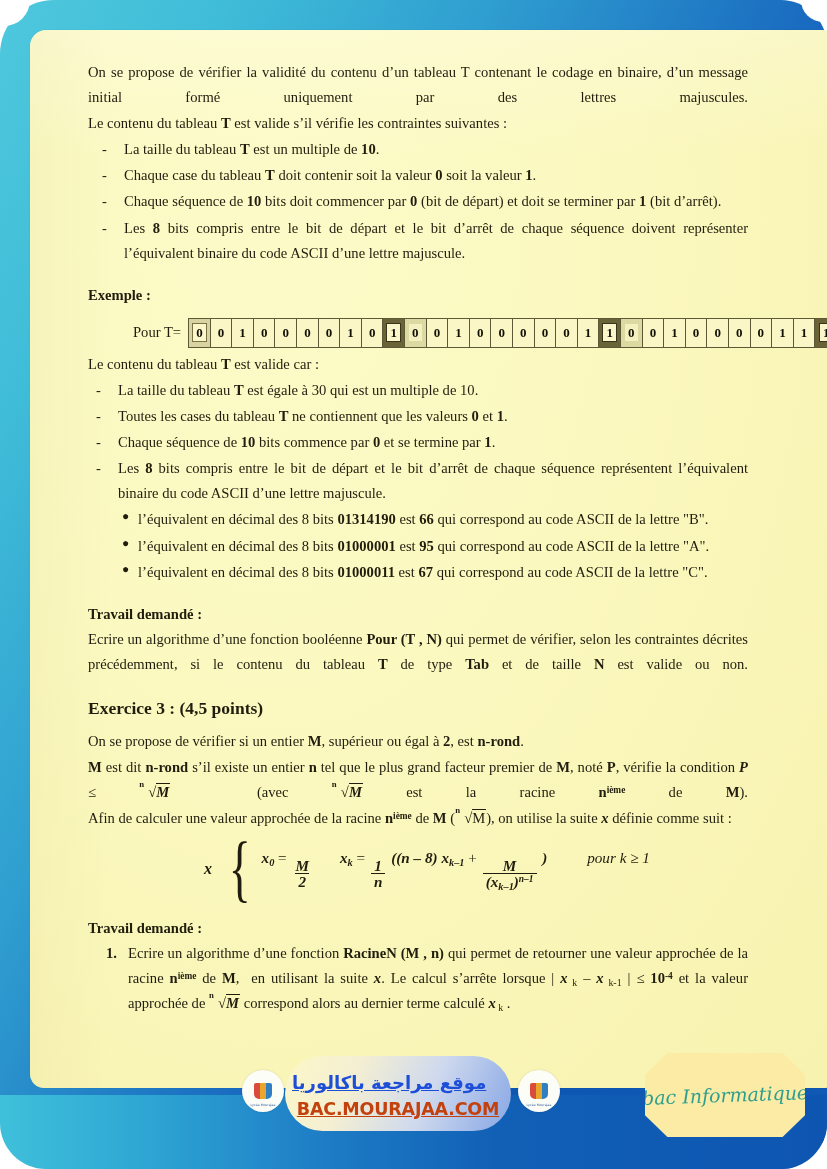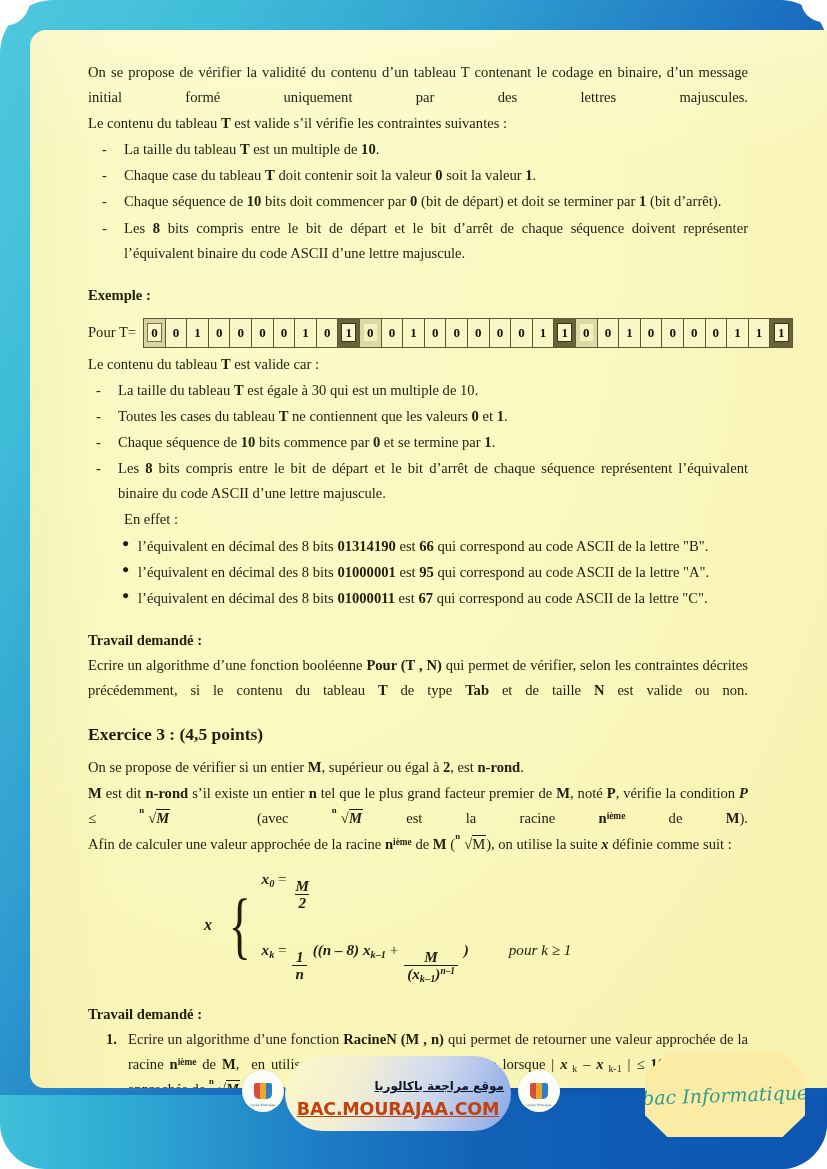--- a/index.html
+++ b/index.html
@@ -139,20 +139,21 @@
   
   .tbl-row {
     display: flex;
     align-items: center;
     margin: 10px 0 4px 0;
   }
   .tbl-label {
     font-size: 14.6px;
     padding-right: 7px;
     white-space: nowrap;
+    margin-left: 45px;
   }
   .bin-table {
     display: flex;
     border: 1px solid #5d5836;
     background: #f4efc0;
     height: 30px;
     box-sizing: border-box;
   }
   .bin-cell {
     width: 21.6px;
@@ -264,21 +265,21 @@
   .brace {
     font-size: 74px;
     line-height: 0.80;
     font-weight: 300;
     transform: scaleX(0.62);
     display: inline-block;
     color: #211d0e;
   }
   .formula-lines {
     display: flex;
-    flex-direction: column;
+    flex-direction: row;
     gap: 26px;
     padding-left: 4px;
     font-size: 15.2px;
   }
   .fline { white-space: nowrap; }
   .pourk {
     font-style: italic;
     padding-left: 36px;
     font-weight: normal;
   }
@@ -309,24 +310,24 @@
     width: 226px;
     height: 75px;
     border-radius: 38px;
     background: linear-gradient(115deg, #fdf7c8 0%, #f4efd2 30%, #cfd9ee 62%, #9db6e8 88%, #88a8e4 100%);
   }
   .footer-txt-ar {
     position: absolute;
     left: 292px;
     bottom: 76px;
     width: 212px;
-    text-align: right;
+    text-align: left;
     direction: rtl;
-    color: #0f172a;
-    font-size: 12px;
+    color: #1d4ed8;
+    font-size: 18px;
     font-weight: bold;
     text-decoration: underline;
     font-family: "DejaVu Sans", sans-serif;
   }
   .footer-txt-url {
     position: absolute;
     left: 288px;
     bottom: 50px;
     width: 220px;
     text-align: center;
@@ -492,21 +493,20 @@
         <li>
           <span class="dash">-</span>
           <span>Chaque séquence de <b>10</b> bits commence par <b>0</b> et se termine par <b>1</b>.</span>
         </li>
         <li>
           <span class="dash">-</span>
           <span>Les <b>8</b> bits compris entre le bit de départ et le bit d’arrêt de chaque séquence représentent l’équivalent binaire du code ASCII d’une lettre majuscule.</span>
         </li>
       </ul>
 
-      <p class="para ind-l">En effet :</p>
 
       <ul class="bulletlist" id="ascii-list">
           <li><span class="bul">●</span><span>l’équivalent en décimal des 8 bits <b>01314190</b> est <b>66</b> qui correspond au code ASCII de la lettre "B".</span></li>
           <li><span class="bul">●</span><span>l’équivalent en décimal des 8 bits <b>01000001</b> est <b>95</b> qui correspond au code ASCII de la lettre "A".</span></li>
           <li><span class="bul">●</span><span>l’équivalent en décimal des 8 bits <b>01000011</b> est <b>67</b> qui correspond au code ASCII de la lettre "C".</span></li>
         </ul>
 
       <p class="sec-head">Travail demandé :</p>
 
       <p class="para jus">

